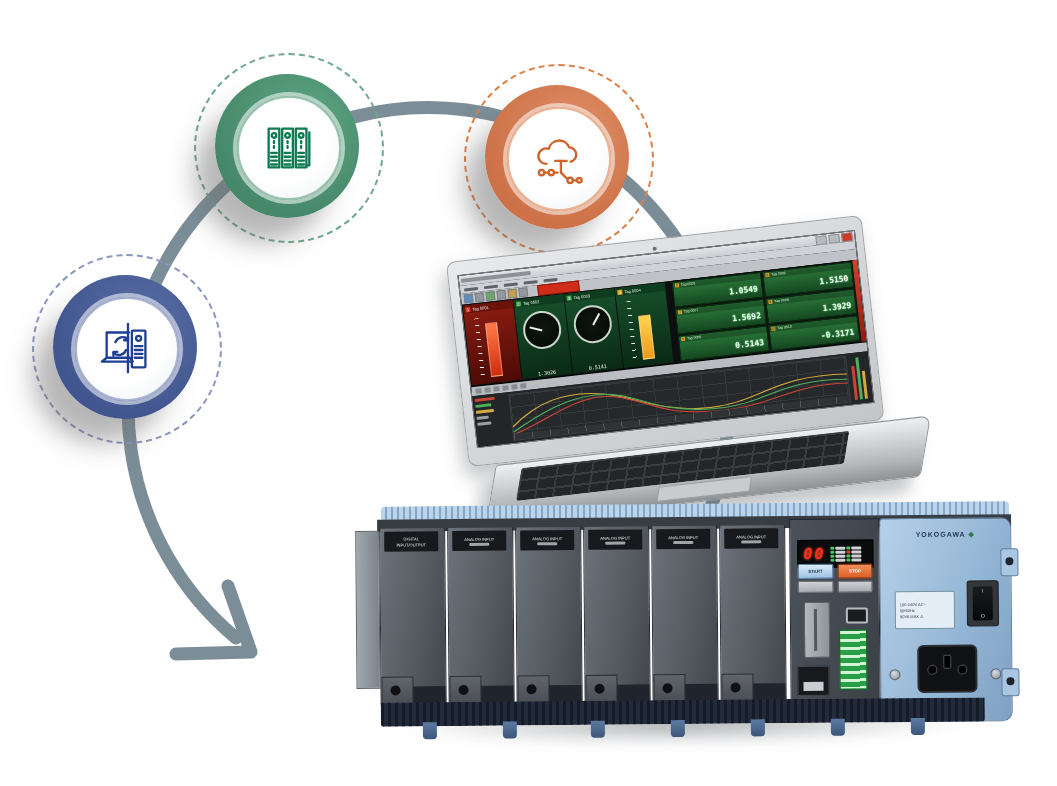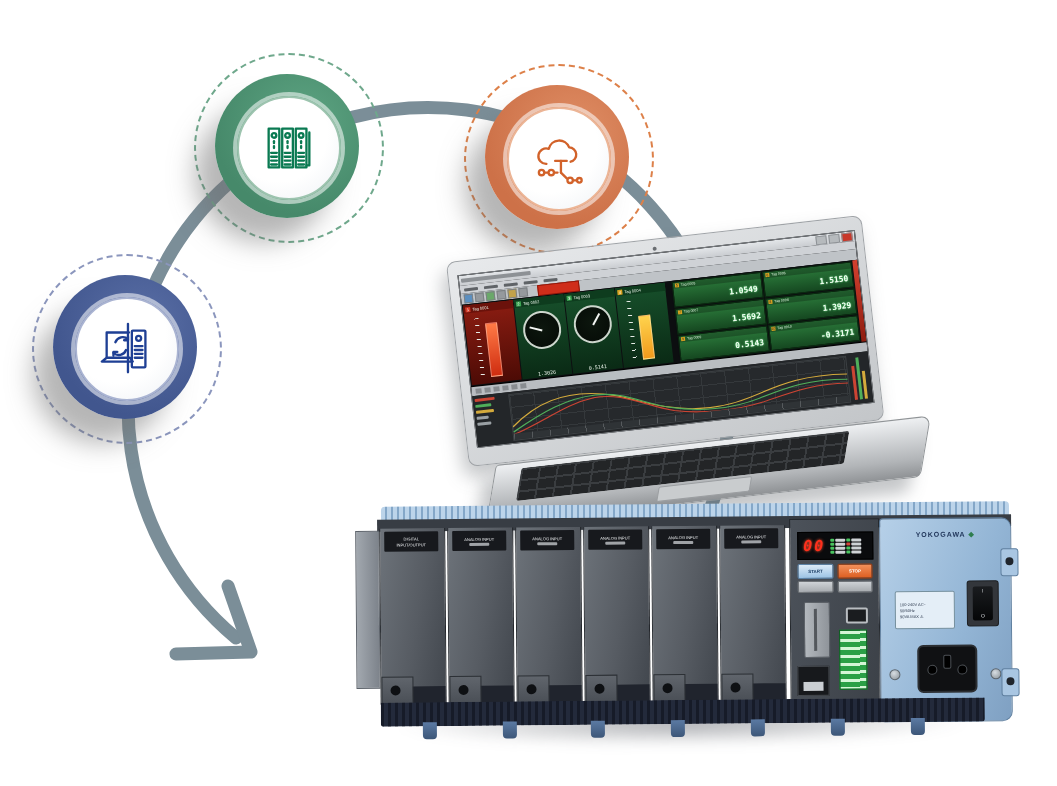--- a/index.html
+++ b/index.html
@@ -95,21 +95,21 @@
   .module{position:absolute;top:24px;width:64px;height:176px;background:linear-gradient(100deg,#6d737a,#575c63 55%,#41464d);
     border-left:1px solid #2e3237;border-right:1px solid #23262b;}
   .m-label{position:absolute;left:4px;top:3px;width:54px;height:20px;background:#17191d;border-radius:1px;
     display:flex;flex-direction:column;align-items:center;justify-content:center;gap:1px;}
   .m-label span{font-size:4px;line-height:5px;color:#e8eaec;white-space:nowrap;}
   .m-label .sub-bar{width:20px;height:3px;background:#cfd2d5;opacity:.75;border-radius:1px;}
   .m-foot{position:absolute;left:0;bottom:0;width:30px;height:26px;background:linear-gradient(#60656c,#4a4f56);border:1px solid #2c3035;}
   .m-hole{position:absolute;left:8px;top:8px;width:10px;height:10px;border-radius:50%;background:#0e1013;}
   .m-conn{position:absolute;left:31px;right:0;bottom:0;height:18px;background:#20242d;}
   .cpu{position:absolute;left:438px;top:18px;width:88px;height:198px;background:linear-gradient(100deg,#4c525a,#3c4148);border:1px solid #24282d;}
-  .seg-display{position:absolute;left:7px;top:12px;width:74px;height:26px;background:#0a0b0d;border:1px solid #000;display:flex;align-items:center;}
+  .seg-display{position:absolute;left:7px;top:20px;width:74px;height:26px;background:#0a0b0d;border:1px solid #000;display:flex;align-items:center;}
   .seg-val{font-family:"DejaVu Sans Mono",monospace;font-size:15px;font-weight:bold;color:#ff2f1c;letter-spacing:2px;padding-left:5px;
     text-shadow:0 0 3px #ff5533;font-style:italic;}
   .led-legend{margin-left:5px;display:grid;grid-template-columns:4px 10px 4px 10px;grid-auto-rows:3px;gap:1px;}
   .led-legend i{display:block;border-radius:1px;}
   .led-g{background:#49c45f;} .led-w{background:#cfd3d6;} .led-r{background:#d2453a;}
   .btn{position:absolute;height:13px;border-radius:2px;display:flex;align-items:center;justify-content:center;
     font-size:4.5px;font-weight:bold;}
   .btn.start{left:7px;top:44px;width:34px;background:linear-gradient(#dcebf8,#9cc3e4);border:1px solid #5d85aa;color:#1c3f66;}
   .btn.stop{left:47px;top:44px;width:33px;background:linear-gradient(#f2915c,#dd5f22);border:1px solid #9c3d10;color:#fff;}
   .btn.plain{background:linear-gradient(#cfd3d7,#a7abaf);border:1px solid #73777b;color:#44484c;}

